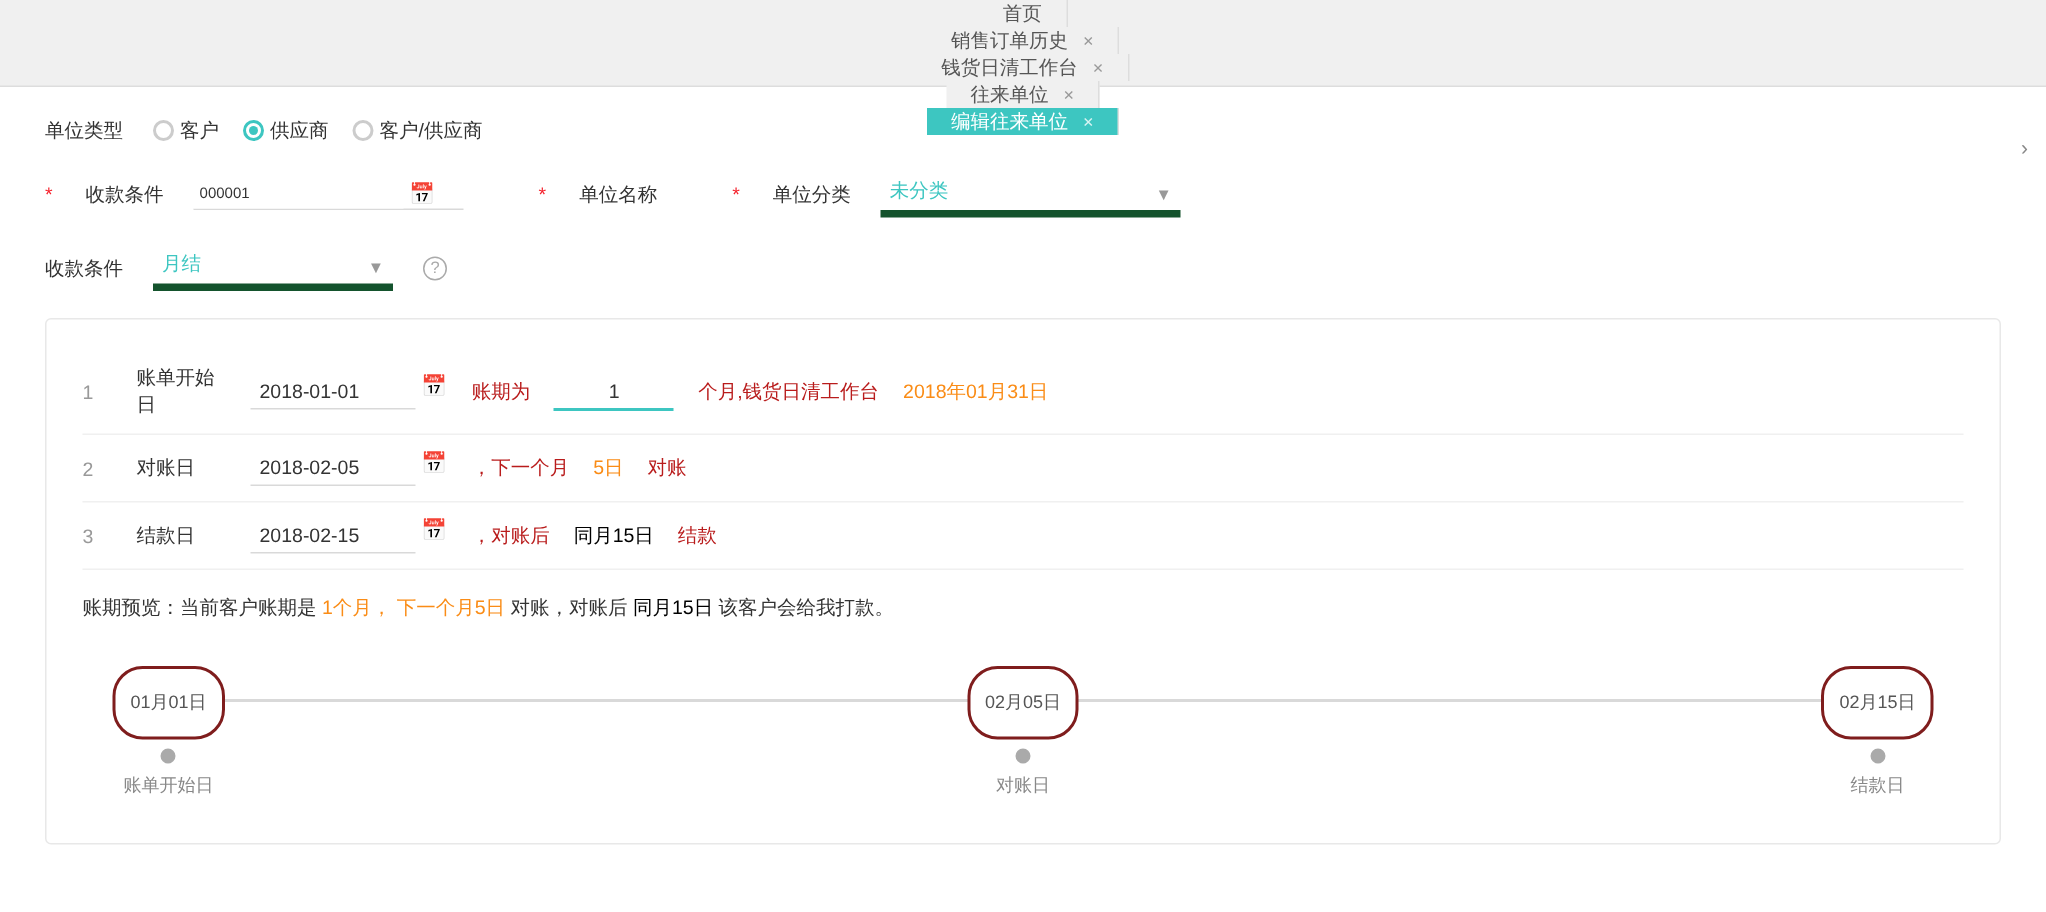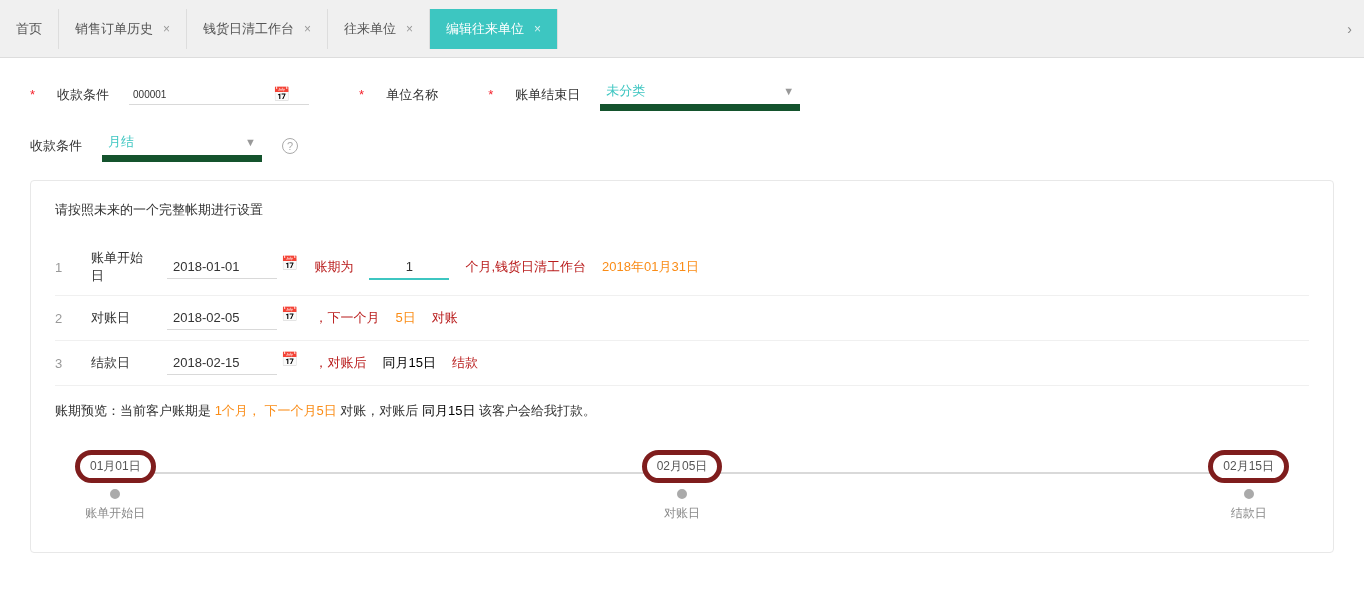--- a/index.html
+++ b/index.html
@@ -6,20 +6,21 @@
     body { font-family: 'Microsoft YaHei', Arial, sans-serif; font-size: 13px; color: #333; background: #f5f5f5; }
 
     
     .tabs-bar {
       display: flex;
       align-items: center;
       background: #f0f0f0;
       border-bottom: 1px solid #ddd;
       height: 58px;
       padding-left: 0;
+      flex-direction: column;
     }
     .tab-item {
       display: flex;
       align-items: center;
       padding: 0 16px;
       height: 40px;
       cursor: pointer;
       font-size: 13px;
       color: #555;
       background: #f0f0f0;
@@ -131,22 +132,22 @@
     }
     .input-icon {
       color: #aaa;
       font-size: 14px;
       cursor: pointer;
       padding: 0 4px;
     }
 
     .select-field {
       display: flex;
-      align-items: center;
-      border-bottom: 7px solid #14532d;
+      align-items: flex-end;
+      border-bottom: 5px solid #14532d;
       min-width: 160px;
       padding: 4px 6px;
       cursor: pointer;
       gap: 6px;
     }
     .select-value {
       color: #3dc6c1;
       font-size: 13px;
       flex: 1;
     }
@@ -252,23 +253,23 @@
     }
     .tl-node {
       display: flex;
       flex-direction: column;
       align-items: center;
       position: relative;
       z-index: 2;
     }
     .tl-badge {
       background: #fff;
-      border: 5px solid #7f1d1d;
+      border: 2px solid #7f1d1d;
       border-radius: 20px;
-      padding: 3px 10px;
+      padding: 14px 10px;
       font-size: 12px;
       color: #555;
       margin-bottom: 6px;
       white-space: nowrap;
     }
     .tl-label {
       font-size: 12px;
       color: #888;
       margin-top: 6px;
       white-space: nowrap;
@@ -295,51 +296,67 @@
   </div>
   <div class="tab-item active">
     <span>编辑往来单位</span>
     <span class="tab-close">×</span>
   </div>
   <div class="tab-arrow">›</div>
 </div>
 
 <div class="main-content">
 
+  <div class="form-row">
+    <span class="form-label">单位类型</span>
+    <div class="radio-group">
+      <label class="radio-item">
+        <span class="radio-circle"></span>
+        <span>客户</span>
+      </label>
+      <label class="radio-item">
+        <span class="radio-circle checked"></span>
+        <span>供应商</span>
+      </label>
+      <label class="radio-item">
+        <span class="radio-circle"></span>
+        <span>客户/供应商</span>
+      </label>
+    </div>
+  </div>
 
   <div class="form-row">
     <span class="required-star">*</span>
     <span class="form-label">收款条件</span>
     <div class="input-with-icon">
       <input type="text" class="input-field" style="border-bottom: none; width: 140px;" value="000001">
       <span class="input-icon">📅</span>
     </div>
 
     <span style="margin-left:30px;" class="required-star">*</span>
     <span class="form-label">单位名称</span>
 
     <span style="margin-left:30px;" class="required-star">*</span>
-    <span class="form-label">账单结束日</span>
+    <span class="form-label">单位分类</span>
     <div class="select-field" style="min-width:200px;">
       <span class="select-value">未分类</span>
       <span class="select-arrow">▼</span>
     </div>
   </div>
 
   <div class="form-row">
     <span class="form-label">收款条件</span>
     <div class="select-field" style="min-width:160px;">
       <span class="select-value">月结</span>
       <span class="select-arrow">▼</span>
     </div>
     <div class="help-icon">?</div>
   </div>
 
   <div class="card-section">
-    <div class="card-hint">请按照未来的一个完整帐期进行设置</div>
 
     <div class="setting-row">
       <span class="row-num">1</span>
       <span class="row-type-label">账单开始日</span>
       <div class="date-input-wrap">
         <input type="text" class="date-input" value="2018-01-01" style="">
         <span class="cal-icon">📅</span>
       </div>
       <span class="row-desc">账期为</span>
       <input type="text" class="period-input" value="1" style="">

